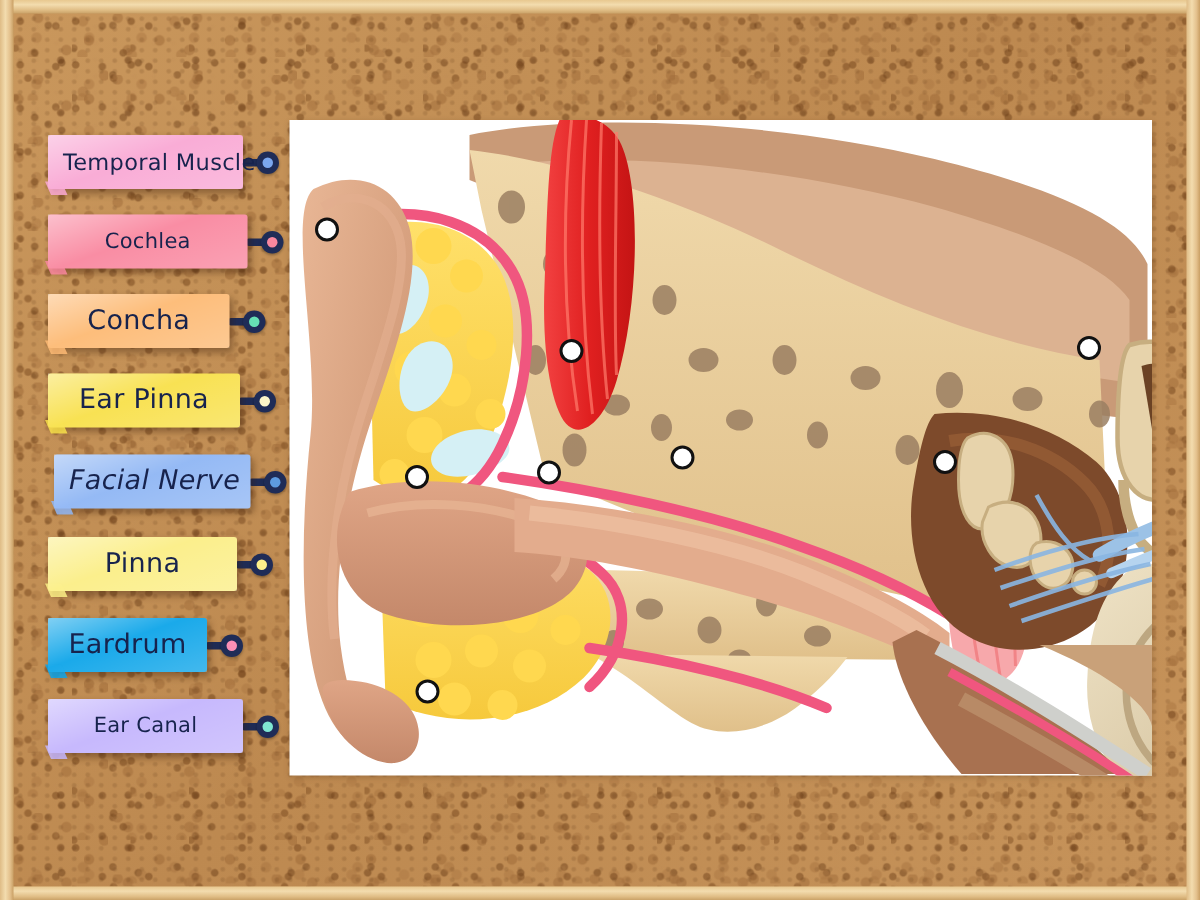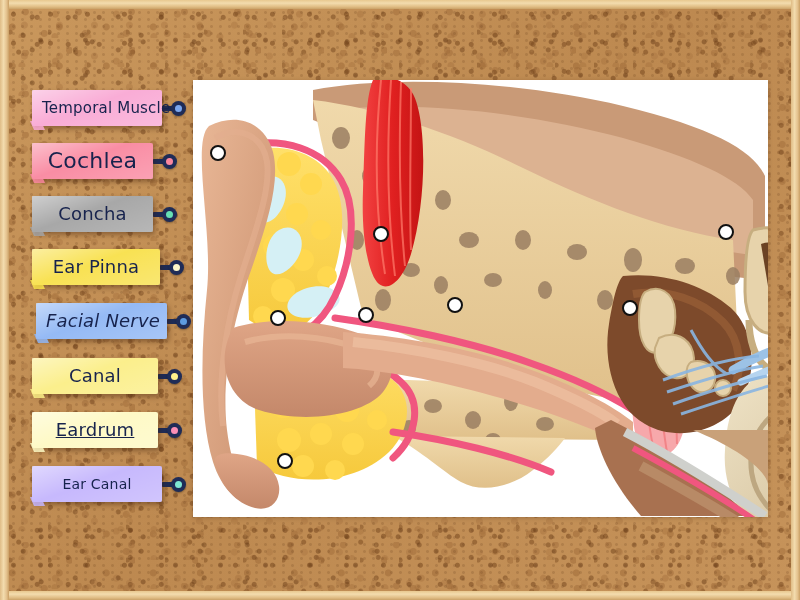--- a/index.html
+++ b/index.html
@@ -334,34 +334,34 @@
       </div>
       <div class="connector">
         <div class="conn-line"></div>
         <div class="conn-dot">
             <i style="background:#7ba7ef"></i>
           </div>
       </div>
     </div>
 
     <div class="label-row" style="top:143px; left:32px;">
-      <div class="tag" style="background:#f9879f; width:121px; font-size:22px;">
+      <div class="tag" style="background:#f9879f; width:133px; font-size:14px;">
         <span class="sheen"></span>
         <span class="txt">Cochlea</span>
       </div>
       <div class="connector">
         <div class="conn-line"></div>
         <div class="conn-dot">
             <i style="background:#f9879f"></i>
           </div>
       </div>
     </div>
 
     <div class="label-row" style="top:196px; left:32px;">
-      <div class="tag" style="background:#a3a3a3; width:121px; font-size:18px;">
+      <div class="tag" style="background:#fdba74; width:121px; font-size:18px;">
         <span class="sheen"></span>
         <span class="txt">Concha</span>
       </div>
       <div class="connector">
         <div class="conn-line"></div>
         <div class="conn-dot">
             <i style="background:#66e0b4"></i>
           </div>
       </div>
     </div>
@@ -388,32 +388,32 @@
         <div class="conn-line"></div>
         <div class="conn-dot">
             <i style="background:#5d9be0"></i>
           </div>
       </div>
     </div>
 
     <div class="label-row" style="top:358px; left:32px;">
       <div class="tag" style="background:#fbee86; width:126px; font-size:18px;">
         <span class="sheen"></span>
-        <span class="txt">Canal</span>
+        <span class="txt">Pinna</span>
       </div>
       <div class="connector">
         <div class="conn-line"></div>
         <div class="conn-dot">
             <i style="background:#fdf08a"></i>
           </div>
       </div>
     </div>
 
     <div class="label-row" style="top:412px; left:32px;">
-      <div class="tag" style="background:#fef9c3; width:126px; font-size:18px;text-decoration:underline;">
+      <div class="tag" style="background:#0ea5e9; width:106px; font-size:18px;">
         <span class="sheen"></span>
         <span class="txt">Eardrum</span>
       </div>
       <div class="connector">
         <div class="conn-line"></div>
         <div class="conn-dot">
             <i style="background:#fb8fb5"></i>
           </div>
       </div>
     </div>

